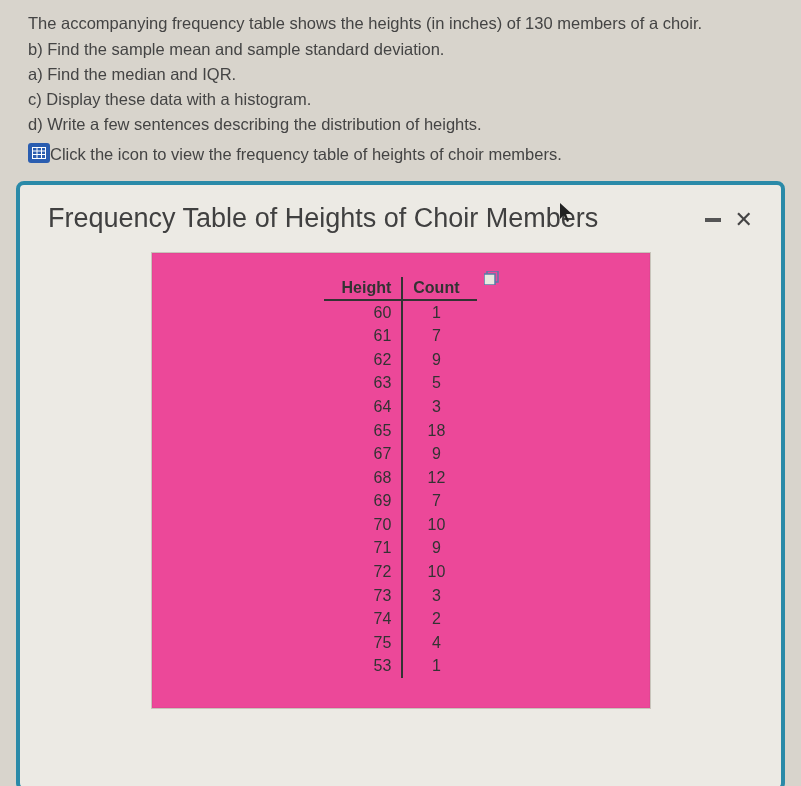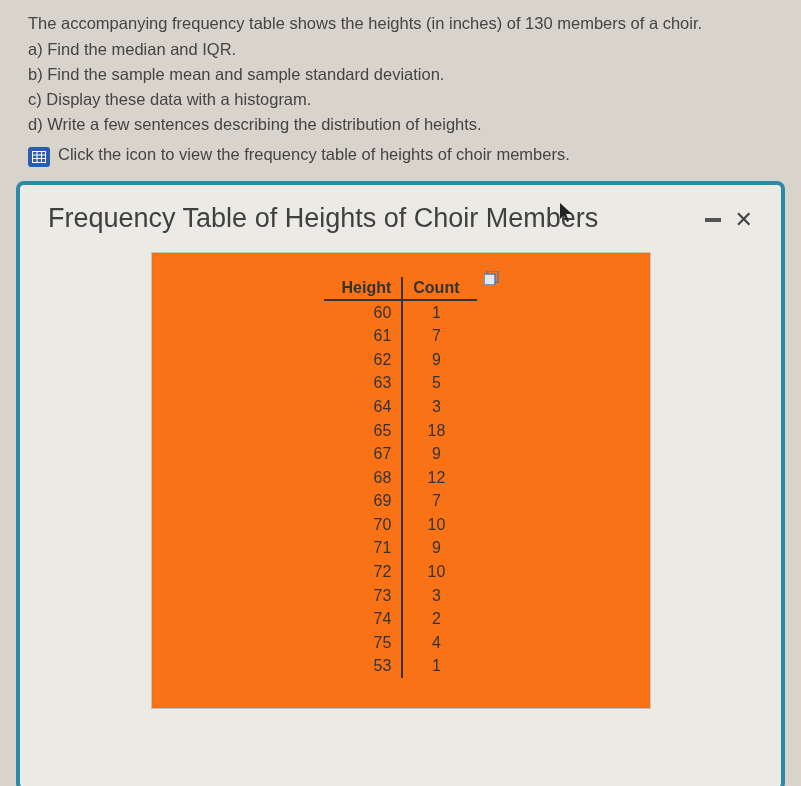--- a/index.html
+++ b/index.html
@@ -27,22 +27,21 @@
     }
     .question-list {
       list-style: none;
       margin-left: 0;
     }
     .question-list li {
       margin-bottom: 1px;
     }
     .click-line {
       display: flex;
-      align-items: flex-end;
-      gap: 8px;
+      align-items: flex-start;
       margin-top: 6px;
       font-size: 16.5px;
       color: #444;
     }
     .table-icon {
       width: 22px;
       height: 20px;
       background: #2a5db0;
       border-radius: 3px;
       display: flex;
@@ -87,21 +86,21 @@
       height: 4px;
       background: #555;
     }
     .close-icon {
       font-size: 22px;
       color: #444;
       line-height: 1;
       cursor: pointer;
     }
     .table-wrap {
-      background: #f97316;
+      background: #ec4899;
       border: 1px solid #c8c4ba;
       width: 500px;
       margin: 0 auto;
       padding: 24px 20px 30px 20px;
       box-shadow: inset 0 0 0 1px rgba(0,0,0,0.03);
       position: relative;
     }
     .copy-icon {
       position: absolute;
       top: 18px;
@@ -154,22 +153,22 @@
       left: 540px;
       pointer-events: none;
     }
   </style>
 </head>
 <body>
 
 <div class="question-area">
   <div class="question-intro">The accompanying frequency table shows the heights (in inches) of 130 members of a choir.</div>
   <ul class="question-list">
+    <li>b) Find the sample mean and sample standard deviation.</li>
     <li>a) Find the median and IQR.</li>
-    <li>b) Find the sample mean and sample standard deviation.</li>
     <li>c) Display these data with a histogram.</li>
     <li>d) Write a few sentences describing the distribution of heights.</li>
   </ul>
   <div class="click-line">
     <span class="table-icon">
       <svg viewBox="0 0 16 14">
         <rect x="0" y="0" width="16" height="14" fill="#2a5db0"></rect>
         <rect x="1.5" y="1.5" width="13" height="11" fill="none" stroke="#fff" stroke-width="1"></rect>
         <line x1="1.5" y1="5" x2="14.5" y2="5" stroke="#fff" stroke-width="1"></line>
         <line x1="1.5" y1="8.5" x2="14.5" y2="8.5" stroke="#fff" stroke-width="1"></line>

